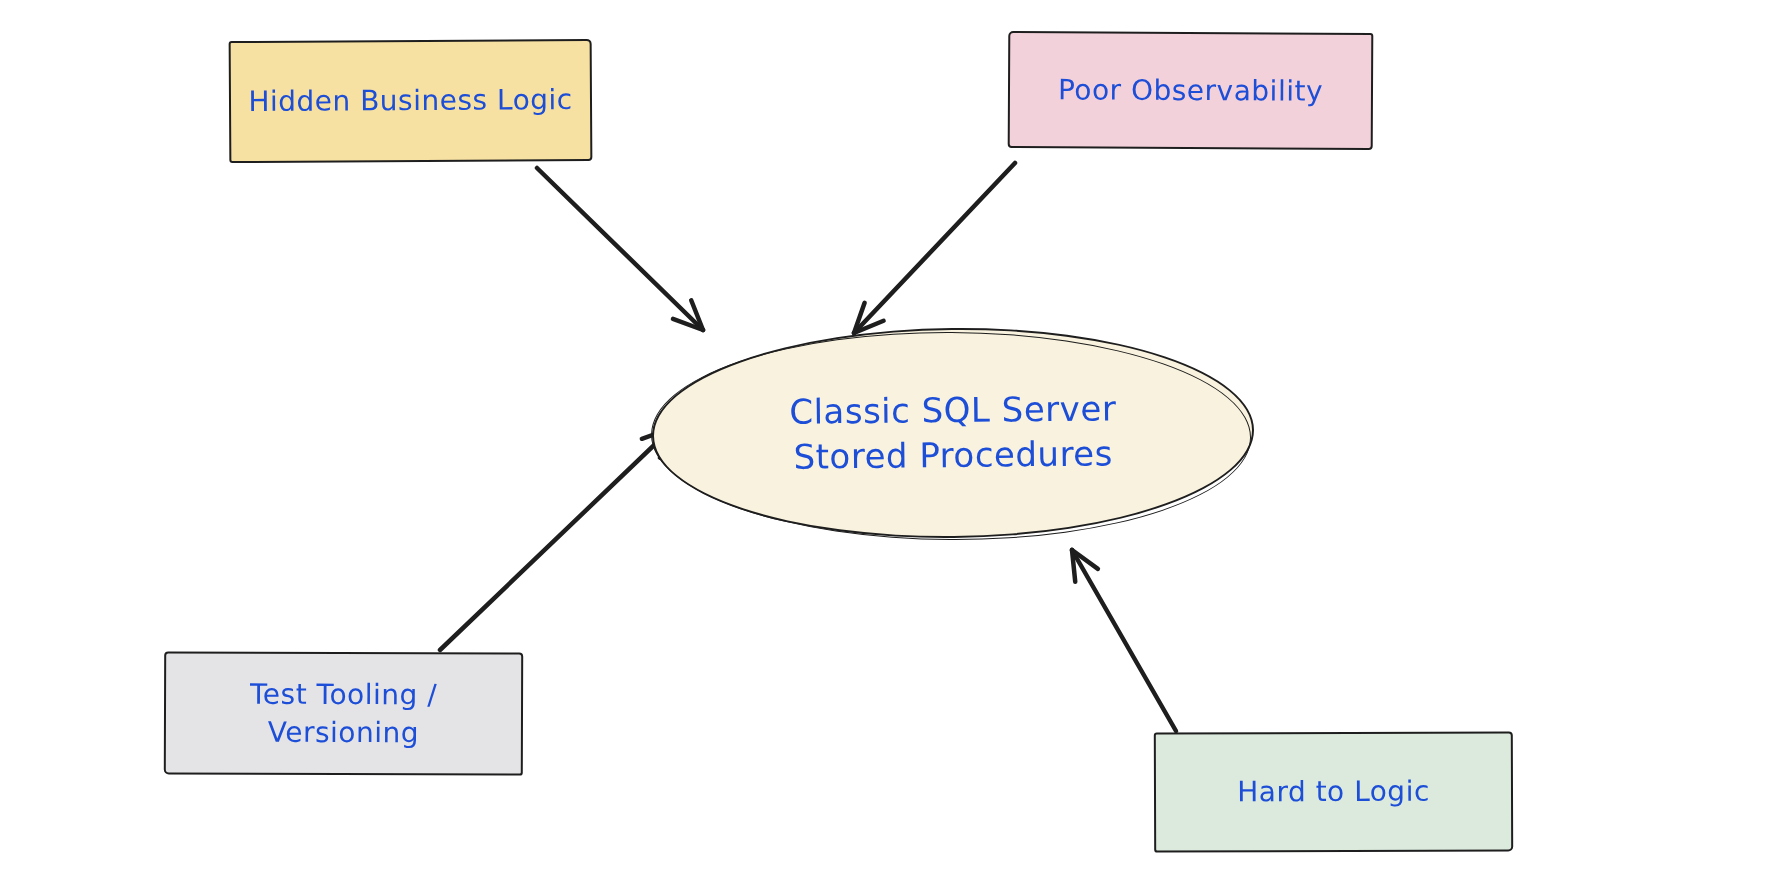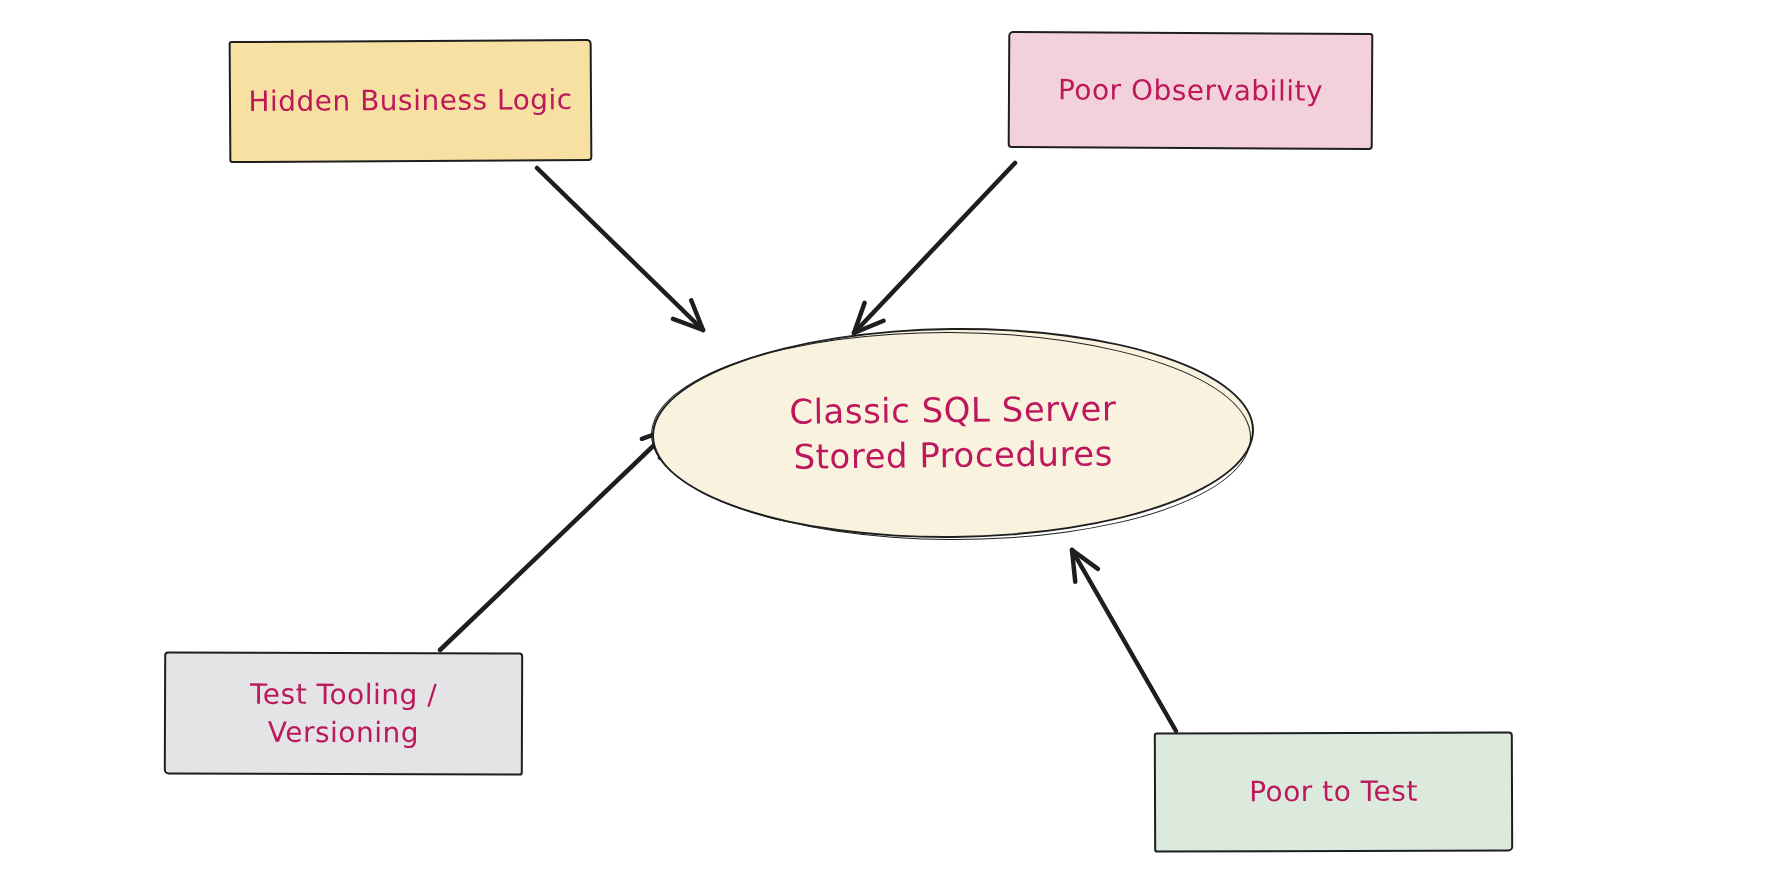--- a/index.html
+++ b/index.html
@@ -8,21 +8,21 @@
     padding: 0;
     background: #ffffff;
   }
   .canvas {
     position: relative;
     width: 1582px;
     height: 884px;
     background: #ffffff;
     overflow: hidden;
     font-family: "DejaVu Sans", sans-serif;
-    color: #be185d;
+    color: #1d4ed8;
   }
   svg.arrows-layer {
     position: absolute;
     left: 0;
     top: 0;
     pointer-events: none;
   }
   .node {
     position: absolute;
     box-sizing: border-box;
@@ -102,21 +102,21 @@
   <div class="node rect" id="node-1" style="left: 1008px; top: 32px; width: 365px; height: 117px; background: rgb(243, 209, 218);">
     <span class="label">Poor Observability</span>
   </div>
 
   <div class="node rect" id="node-2" style="left: 164px; top: 652px; width: 359px; height: 123px; background: rgb(228, 228, 230);">
     <span class="label">Test Tooling /
 Versioning</span>
   </div>
 
   <div class="node rect" id="node-3" style="left: 1154px; top: 732px; width: 359px; height: 120px; background: rgb(220, 234, 221);">
-    <span class="label">Poor to Test</span>
+    <span class="label">Hard to Logic</span>
   </div>
 
   <div class="node ellipse" id="node-center" style="left: 652px; top: 328px; width: 602px; height: 210px; background: rgb(248, 242, 222);">
     <div class="label">
       <div>Classic SQL Server</div>
       <div>Stored Procedures</div>
     </div>
   </div>
 
 </div>

